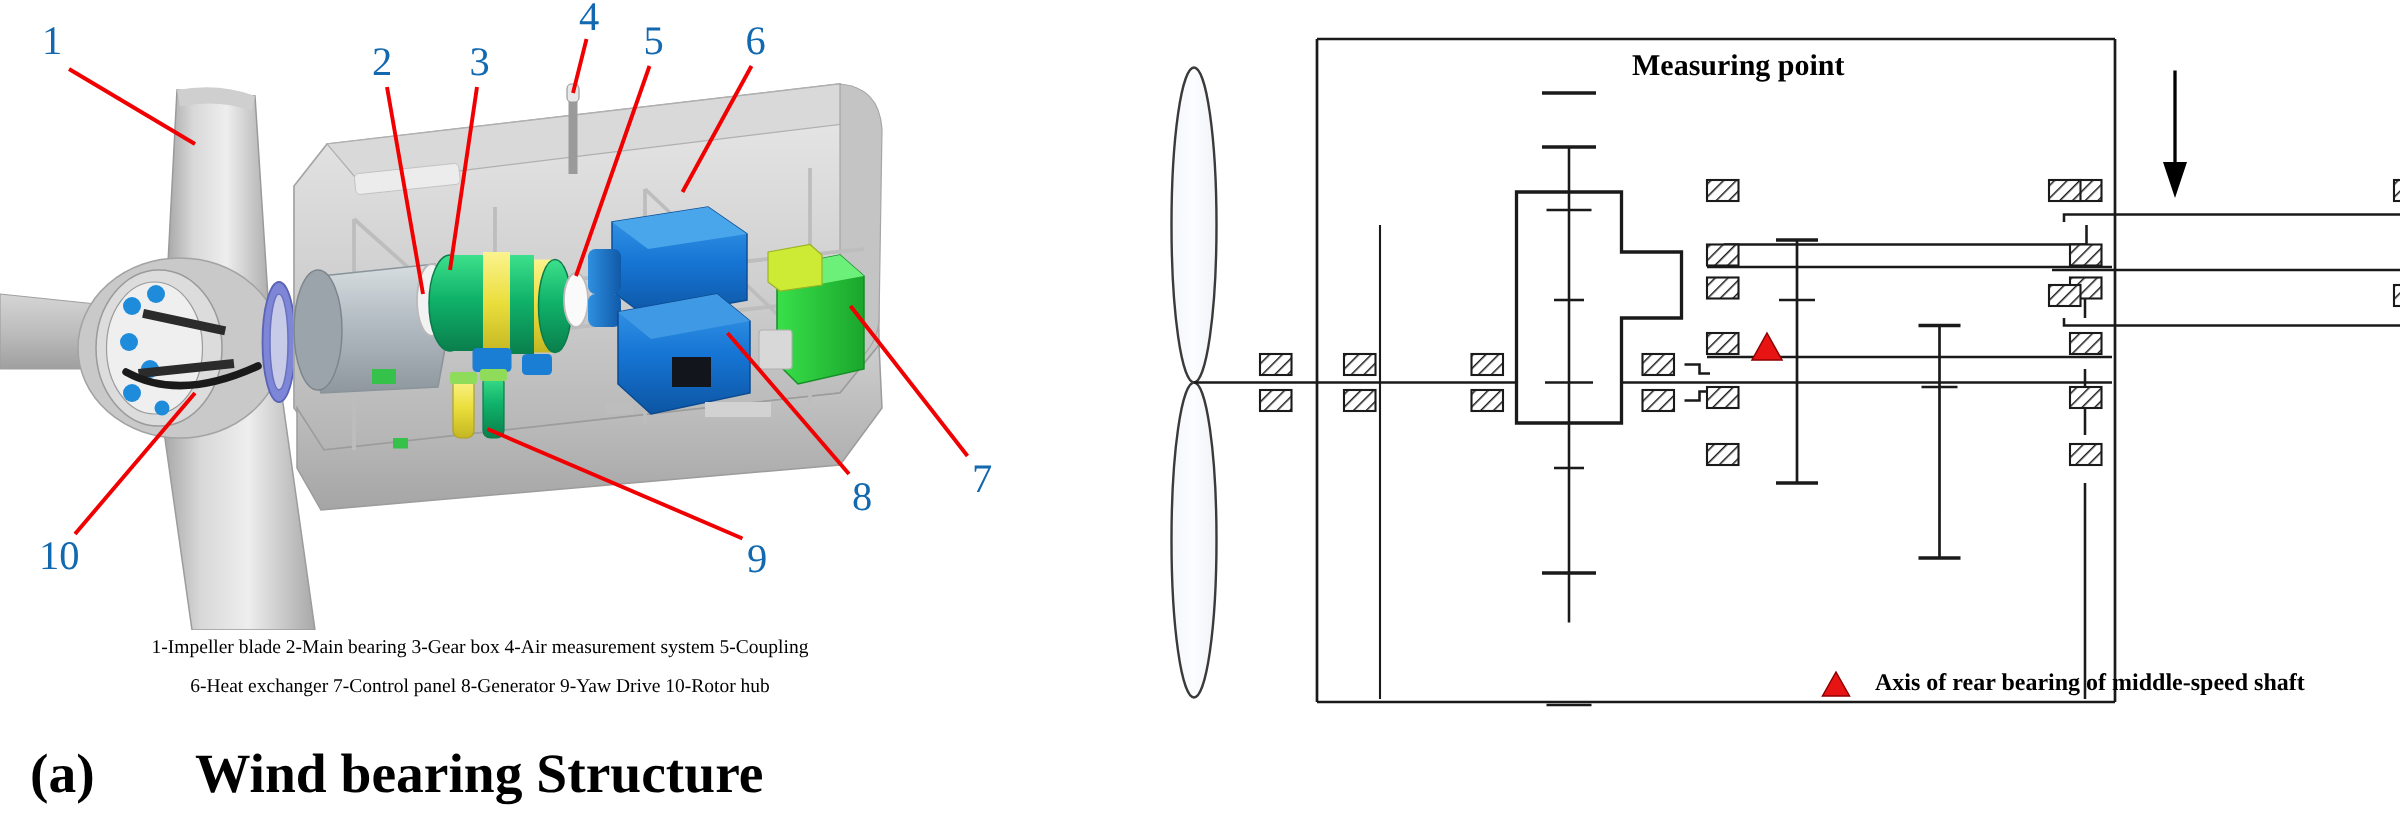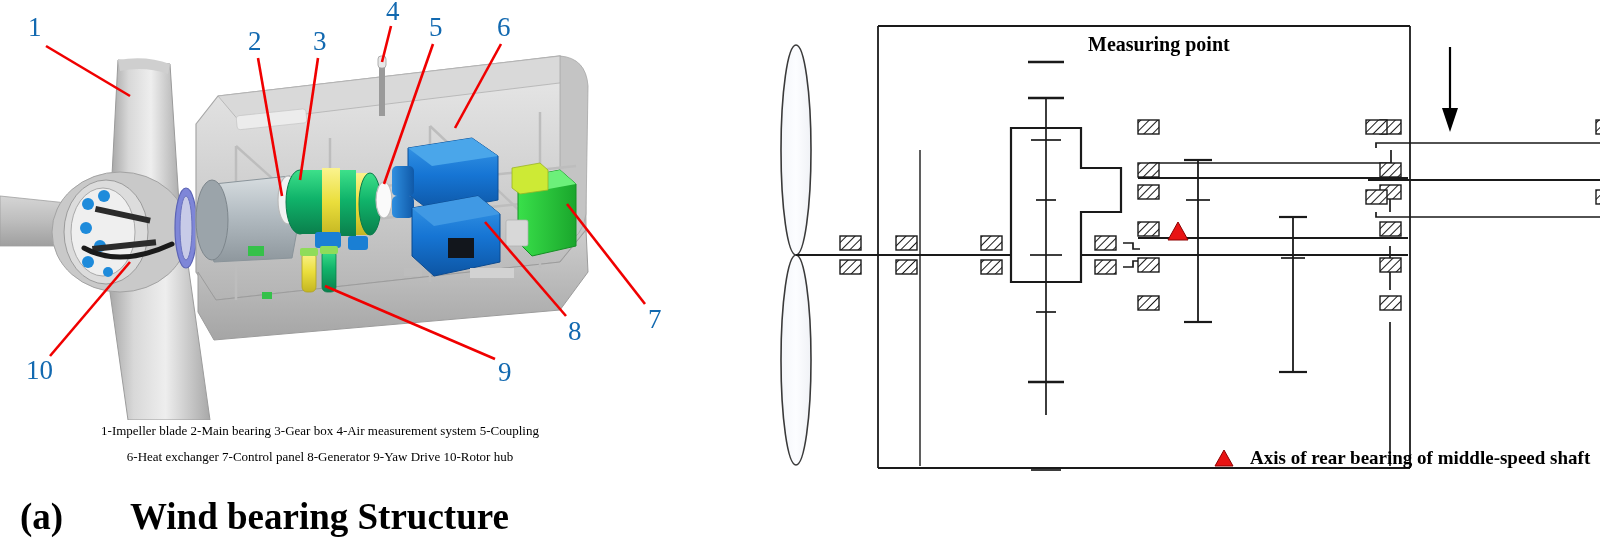--- a/index.html
+++ b/index.html
@@ -33,21 +33,21 @@
 
   svg{display:block;}
   .lead{stroke:#f00000;stroke-width:2.6;fill:none;}
 
   .mp-label{
     position:absolute;font-family:"Liberation Serif",serif;font-weight:bold;
     font-size:20px;color:#000;white-space:nowrap;
   }
   .legend-b{
     position:absolute;font-family:"Liberation Serif",serif;font-weight:bold;
-    font-size:19px;color:#000;white-space:nowrap;
+    font-size:16px;color:#000;white-space:nowrap;
   }
 </style>
 </head>
 <body>
 
 <div id="root">
 
   <div class="panel" id="panel-a">
 
     <svg width="740" height="420" viewBox="0 0 740 420">

